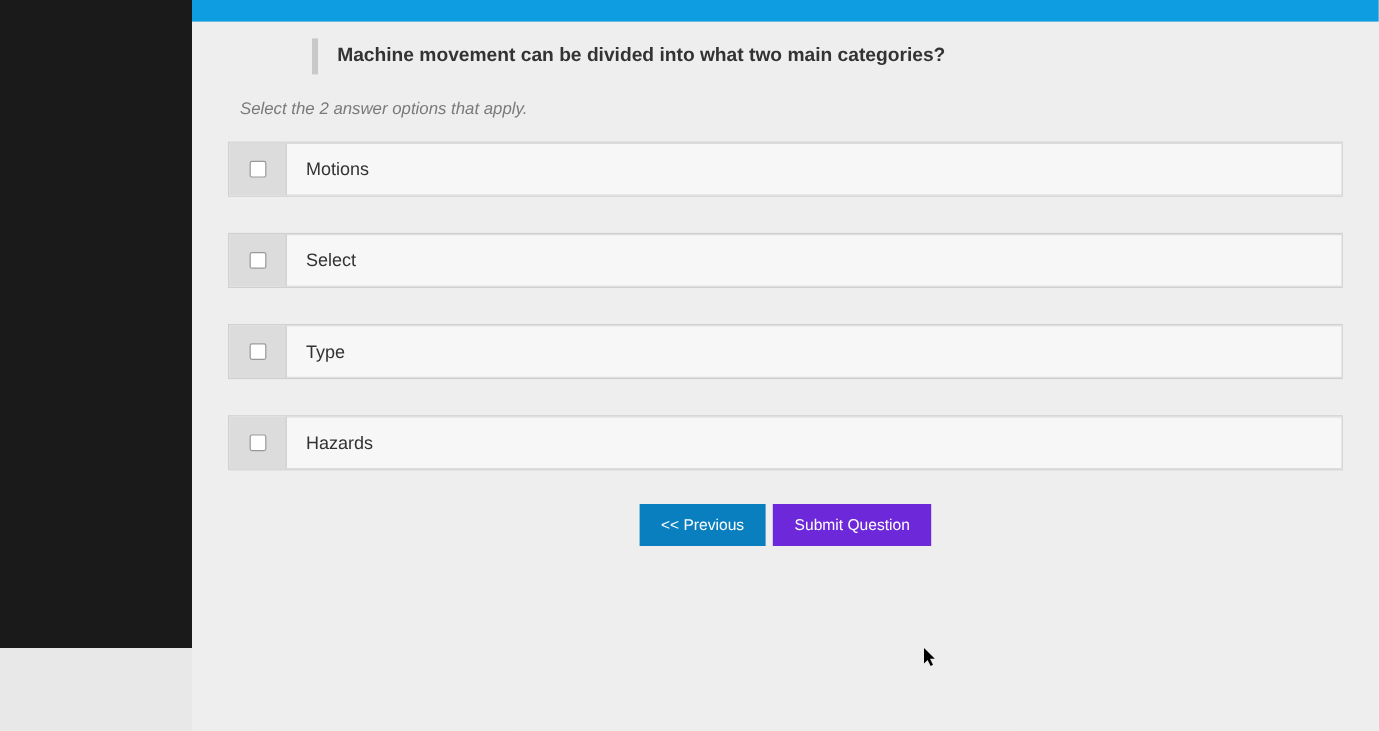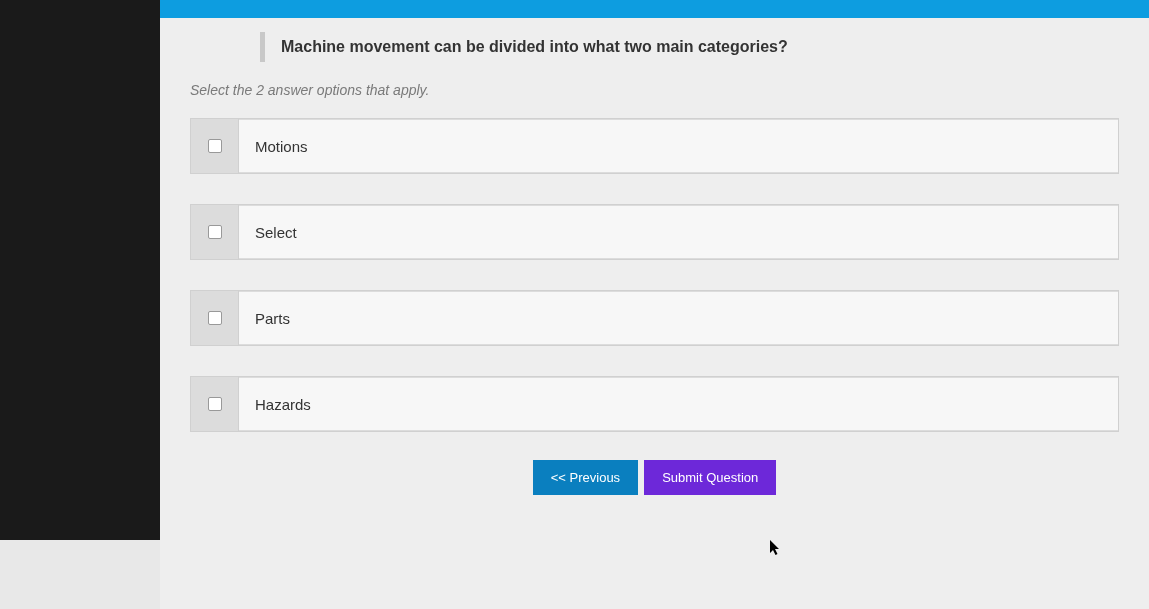--- a/index.html
+++ b/index.html
@@ -52,31 +52,32 @@
     .question-text {
       font-size: 16px;
       font-weight: 700;
       color: #333;
     }
     .instruction {
       font-size: 14px;
       font-style: italic;
       color: #7a7a7a;
       margin-bottom: 20px;
+      margin-left: 10px;
     }
     .options {
       display: flex;
       flex-direction: column;
       gap: 30px;
       margin-bottom: 28px;
     }
     .option-row {
       display: flex;
       align-items: stretch;
-      height: 56px;
+      height: 46px;
       border: 1px solid #d0d0d0;
       background: #f7f7f7;
       cursor: pointer;
     }
     .checkbox-cell {
       width: 48px;
       background: #dcdcdc;
       display: flex;
       align-items: center;
       justify-content: center;
@@ -164,21 +165,21 @@
         <div class="option-row">
           <div class="checkbox-cell">
             <div class="checkbox-box"></div>
           </div>
           <div class="option-label">Select</div>
         </div>
         <div class="option-row">
           <div class="checkbox-cell">
             <div class="checkbox-box"></div>
           </div>
-          <div class="option-label">Parts</div>
+          <div class="option-label">Type</div>
         </div>
         <div class="option-row">
           <div class="checkbox-cell">
             <div class="checkbox-box"></div>
           </div>
           <div class="option-label">Hazards</div>
         </div>
       </div>
 
 

